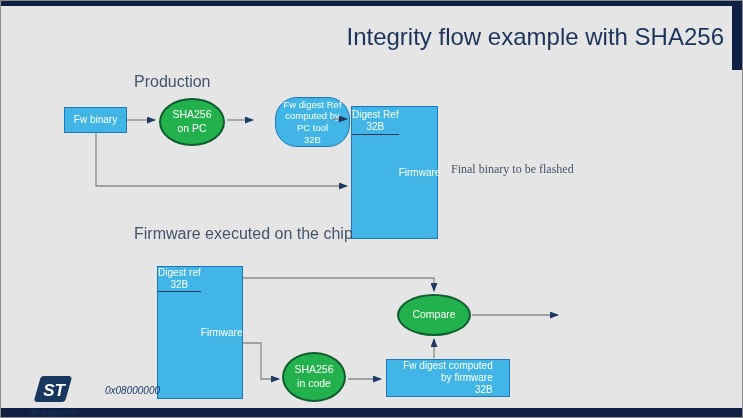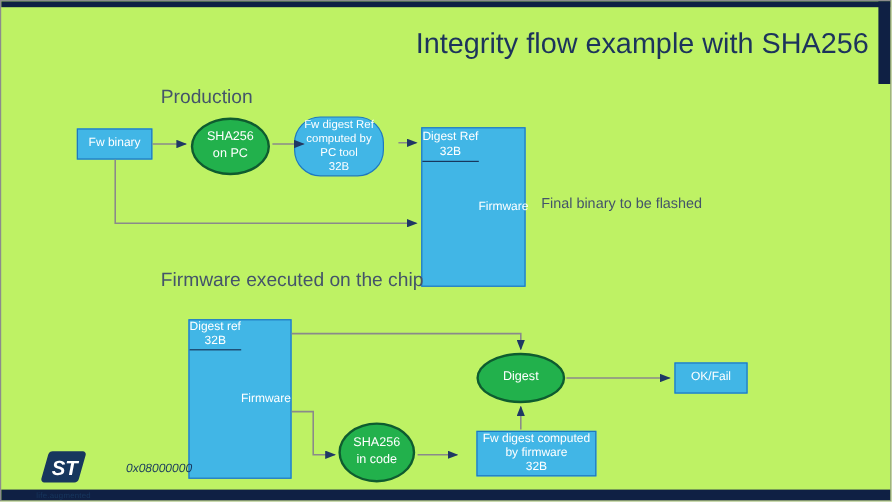--- a/index.html
+++ b/index.html
@@ -1,22 +1,22 @@
 <!DOCTYPE html>
 <html><head>
 <meta charset="utf-8">
 <style>
   html,body{margin:0;padding:0;background:#fff;font-family:"Liberation Sans",sans-serif;}
-  .slide{position:relative;width:743px;height:418px;background:#bef264;border:1px solid #8c8c8c;box-sizing:border-box;overflow:hidden;}
+  .slide{position:relative;width:743px;height:418px;background:#e5e5e5;border:1px solid #8c8c8c;box-sizing:border-box;overflow:hidden;}
   .top-bar{position:absolute;left:0;top:0;width:100%;height:5px;background:#0f2044;}
   .right-bar{position:absolute;right:0;top:0;width:10px;height:69px;background:#0f2044;}
   .bottom-bar{position:absolute;left:0;bottom:0;width:100%;height:9px;background:#0f2044;}
   .title{position:absolute;top:22px;right:18px;font-size:24px;color:#1c335c;white-space:nowrap;}
   .section-label{position:absolute;font-size:16px;color:#44546a;white-space:nowrap;}
-  .annotation{position:absolute;font-size:12px;color:#44546a;white-space:nowrap;}
+  .annotation{position:absolute;font-size:12px;color:#44546a;white-space:nowrap;font-family:Liberation Serif, serif;}
   .box{position:absolute;background:#41b6e6;border:1.5px solid #1e78c0;color:#ffffff;
        display:flex;align-items:center;justify-content:center;text-align:center;
        font-size:10px;line-height:1.22;white-space:pre-line;box-sizing:border-box;}
   .ellipse{position:absolute;background:#22b14c;border:2px solid #0e5c2f;border-radius:50%;
        color:#ffffff;display:flex;align-items:center;justify-content:center;text-align:center;
        font-size:10.5px;line-height:1.3;white-space:pre-line;box-sizing:border-box;}
   .memory{position:absolute;background:#41b6e6;border:1.5px solid #1e78c0;box-sizing:border-box;
        display:flex;flex-direction:row;color:#ffffff;text-align:center;font-size:10px;}
   .mem-top{border-bottom:1px solid #17375e;display:flex;align-items:center;justify-content:center;
        white-space:pre-line;line-height:1.18;flex:0 0 auto;}
@@ -37,21 +37,21 @@
 
   <div class="title">Integrity flow example with SHA256</div>
 
   <div class="section-label" style="left:133px;top:72px;">Production</div>
 
   <div class="box" style="left:63px;top:106px;width:63px;height:26px;">Fw binary</div>
 
   <div class="ellipse" style="left:158px;top:97px;width:66px;height:48px;">SHA256
 on PC</div>
 
-  <div class="box" style="left:244px;top:96px;width:75px;height:50px;font-size:9.5px;border-radius:22px;">Fw digest Ref
+  <div class="box" style="left:274px;top:96px;width:75px;height:50px;font-size:9.5px;border-radius:22px;">Fw digest Ref
 computed by
 PC tool
 32B</div>
 
   <div class="memory" style="left:350px;top:105px;width:87px;height:133px;">
     <div class="mem-top" style="height:27px;">Digest Ref
 32B</div>
     <div class="mem-body">Firmware</div>
   </div>
 
@@ -63,27 +63,26 @@
     <div class="mem-top" style="height:24px;">Digest ref
 32B</div>
     <div class="mem-body">Firmware</div>
   </div>
 
   <div class="addr-label" style="left:104px;top:384px;">0x08000000</div>
 
   <div class="ellipse" style="left:281px;top:351px;width:64px;height:50px;">SHA256
 in code</div>
 
-  <div class="box" style="left:396px;top:358px;width:100px;height:38px;">Fw digest computed
+  <div class="box" style="left:385px;top:358px;width:124px;height:38px;text-align:right;">Fw digest computed
 by firmware
 32B</div>
 
-  <div class="ellipse" style="left:396px;top:293px;width:74px;height:42px;">Digest</div>
+  <div class="ellipse" style="left:396px;top:293px;width:74px;height:42px;">Compare</div>
 
-  <div class="box" style="left:561px;top:301px;width:61px;height:26px;">OK/Fail</div>
 
   <svg class="connectors" viewBox="0 0 743 418">
     <defs>
       <marker id="arr" markerUnits="userSpaceOnUse" markerWidth="9" markerHeight="7" refX="8" refY="3.5" orient="auto">
         <path d="M0,0 L9,3.5 L0,7 Z" fill="#1f3864"></path>
       </marker>
     </defs>
     <g fill="none" stroke="#8a8a8a" stroke-width="1.3">
       <path d="M126,119 L154,119" marker-end="url(#arr)"></path>
       <path d="M226,119 L252,119" marker-end="url(#arr)"></path>

